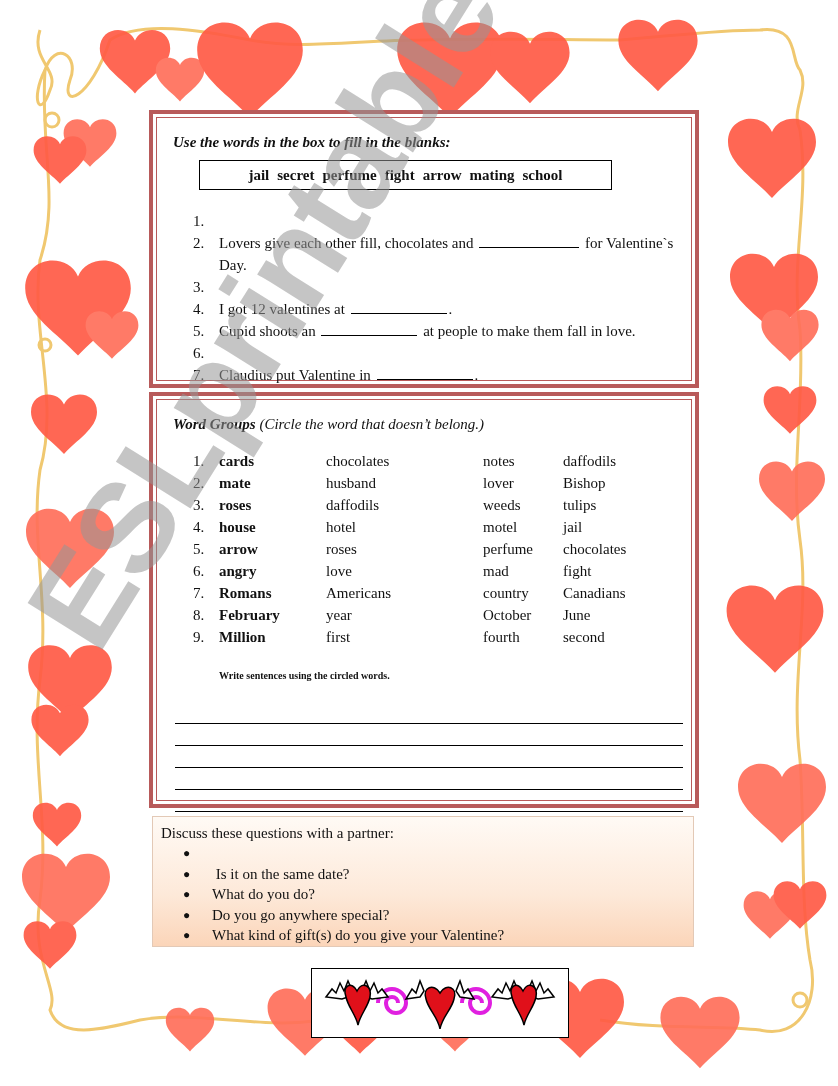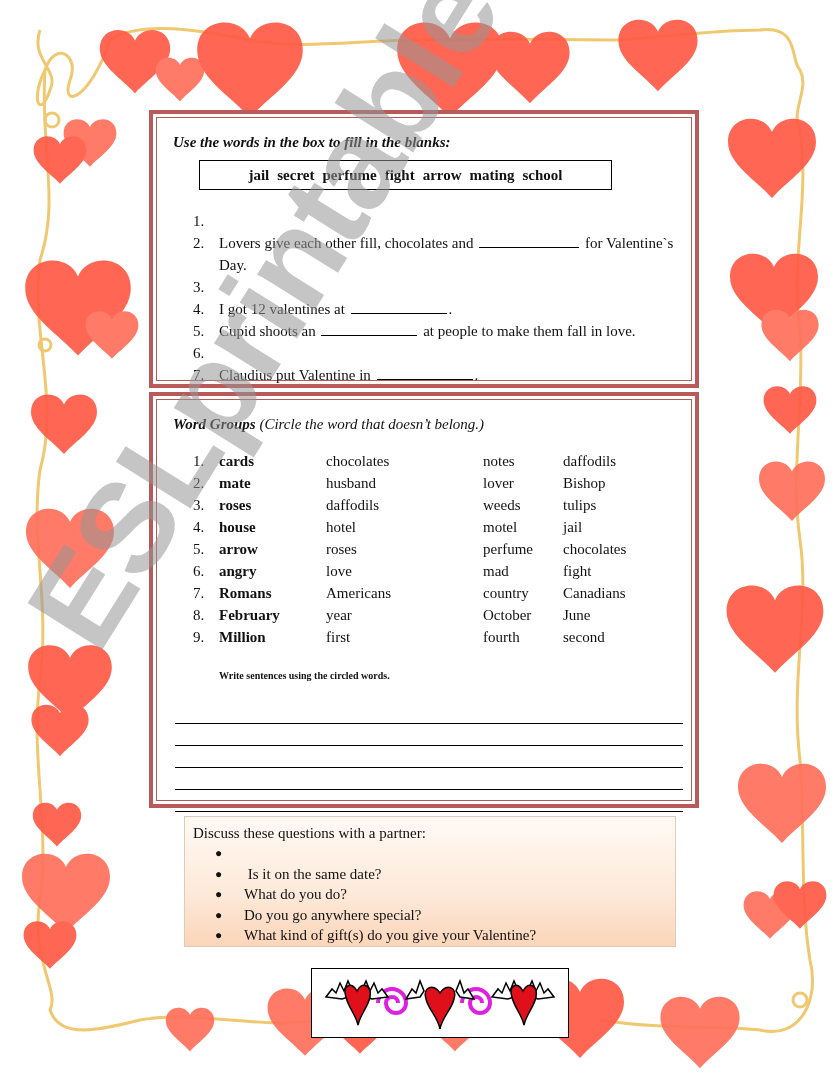--- a/index.html
+++ b/index.html
@@ -46,24 +46,24 @@
     .grow { display: flex; height: 22px; }
     .grow .num { width: 26px; }
     .grow .c1 { width: 107px; font-weight: bold; }
     .grow .c2 { width: 157px; }
     .grow .c3 { width: 80px; }
     .grow .c4 { width: 100px; }
     .write-head { position: absolute; left: 54px; top: 264px; font-weight: bold; font-size: 10px; }
     .lines { position: absolute; left: 10px; top: 296px; width: 508px; }
     .lines div { border-bottom: 1.5px solid #000; height: 21px; }
     #discuss {
-      position: absolute; left: 152px; top: 816px; width: 492px; height: 131px;
+      position: absolute; left: 152px; top: 816px; width: 542px; height: 131px;
       border: 1px solid #e3c9b6; box-sizing: border-box; z-index: 2;
       background: linear-gradient(to bottom, #fffaf5 0%, #fde9d9 60%, #fbd5b9 100%);
-      font-size: 15px; line-height: 20px; margin-left: 32px;
+      font-size: 15px; line-height: 20px;
     }
     #discuss .title { position: absolute; left: 8px; top: 6px; }
     #discuss ul { position: absolute; left: 30px; top: 26px; margin: 0; padding: 0; list-style: none; }
     #discuss li { display: flex; height: 20.5px; }
     #discuss li .bullet { width: 29px; font-size: 12px; }
     #banner {
       position: absolute; left: 311px; top: 968px; width: 258px; height: 70px;
       background: #fff; border: 1px solid #000; box-sizing: border-box; z-index: 3;
     }
   </style>

